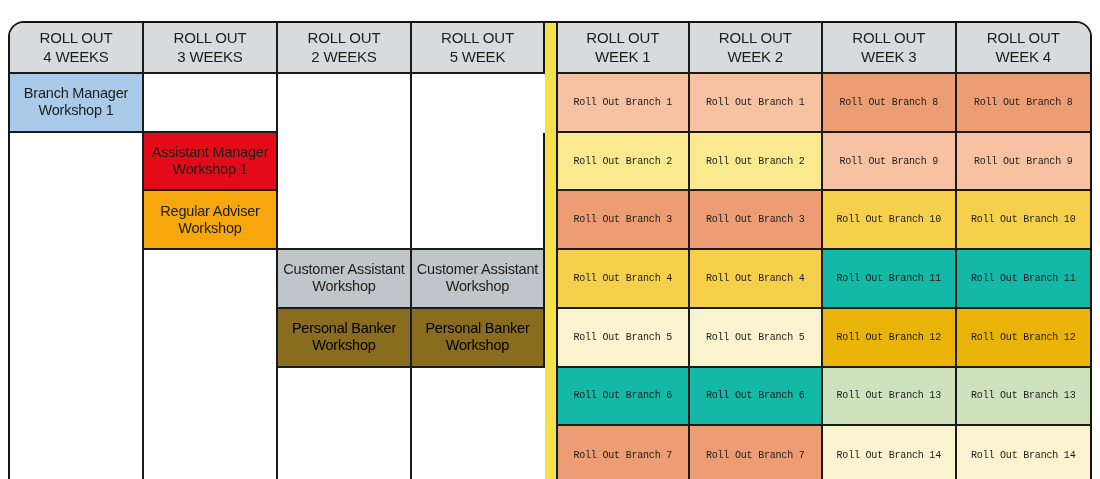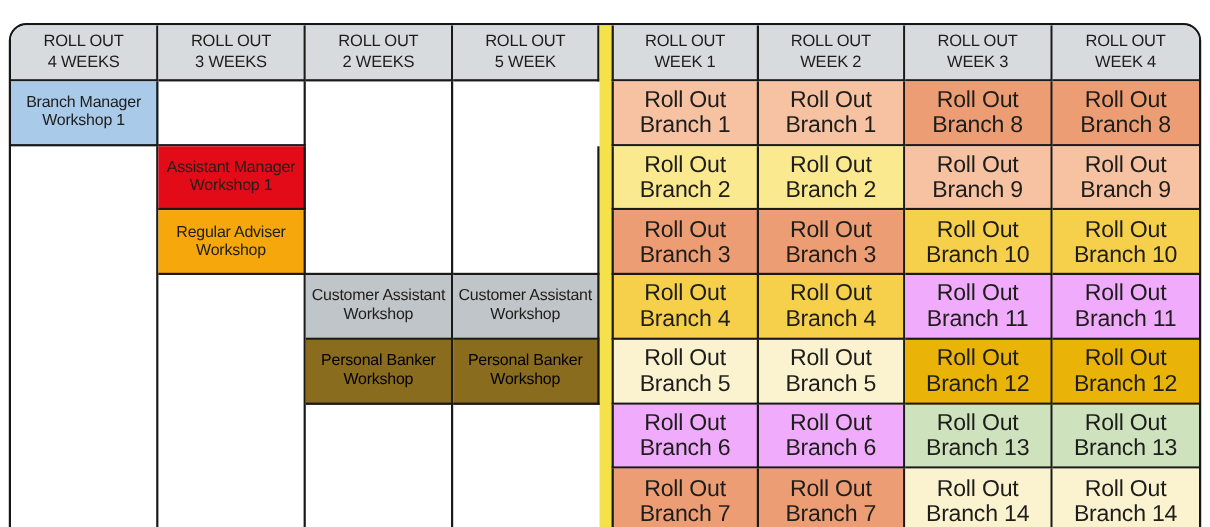--- a/index.html
+++ b/index.html
@@ -8,35 +8,35 @@
   .board{position:absolute;left:8px;top:21px;width:1080px;height:462px;
          border:2px solid #161615;border-radius:16px 16px 2px 2px;overflow:hidden;
          display:grid;
          grid-template-columns:134px 134px 134px 133px 11px 1fr 1fr 1fr 1fr;
          grid-template-rows:51px repeat(7, 1fr);
          background:#ffffff;}
   .cell{display:flex;align-items:center;justify-content:center;text-align:center;
         padding:2px 3px;box-sizing:border-box;letter-spacing:-0.2px;}
   .hdr{font-size:15px;line-height:1.22;background:#d8dbde;}
   .blk{font-size:14.5px;line-height:1.18;}
-  .rc{font-size:21px;line-height:1.1;}
+  .rc{font-size:10px;line-height:1.1;font-family:Liberation Mono, monospace;}
   .br{border-right:2px solid #1a1a19;}
   .bb{border-bottom:2px solid #1a1a19;}
   .bl{border-left:2px solid #1a1a19;}
   .bg-blue{background:#a9cbe9;}
   .bg-red{background:#e30b17;}
   .bg-orange{background:#f6a70b;}
   .bg-gray{background:#c0c5c9;}
   .bg-brown{background:#8a6c1e;color:#000000;}
   .c-peach{background:#f6c2a2;}
   .c-lyellow{background:#fae98e;}
   .c-salmon{background:#ed9d73;}
   .c-gold{background:#f7d04b;}
   .c-cream{background:#fbf2cf;}
-  .c-ppink{background:#f0abfc;}
+  .c-ppink{background:#14b8a6;}
   .c-green{background:#eab308;}
   .c-lgreen{background:#cfe2be;}
   .divider{background:#f5e14a;}
   .stack{display:flex;flex-direction:column;box-sizing:border-box;}
   .step-white{height:28px;background:#ffffff;border-right:2px solid #1a1a19;
               border-bottom:2px solid #1a1a19;box-sizing:border-box;}
   .step-yellow{flex:1;background:#f5e14a;display:flex;align-items:center;
                justify-content:center;text-align:center;font-size:14.5px;line-height:1.18;}
 </style>
 </head>

